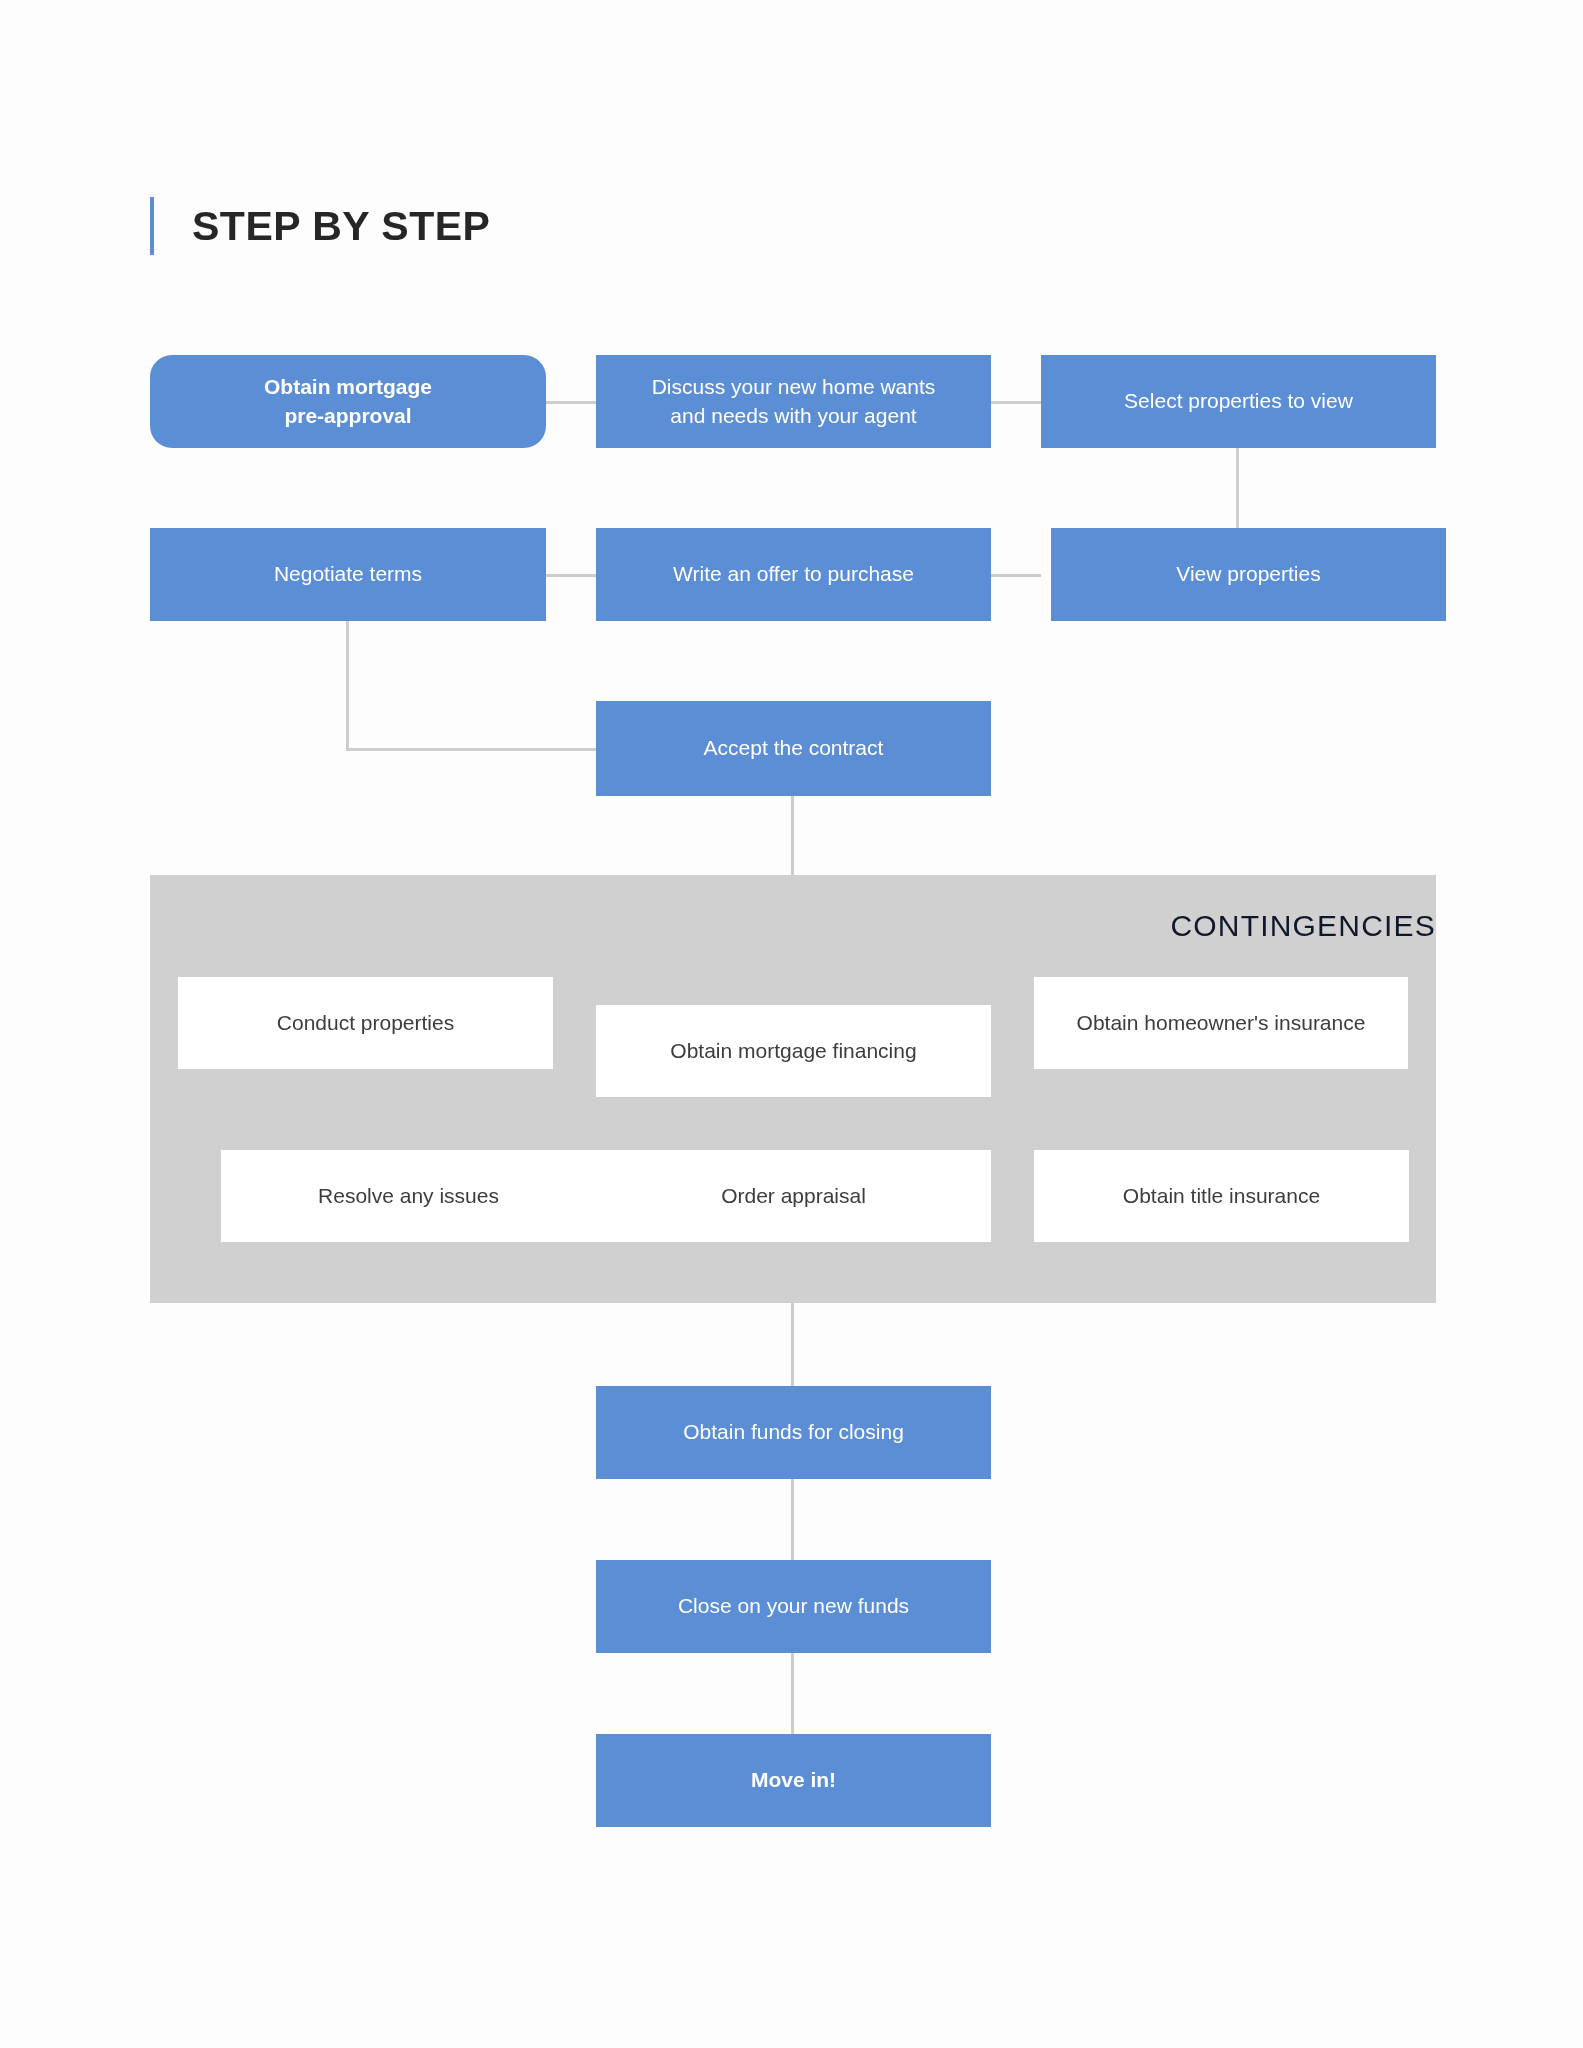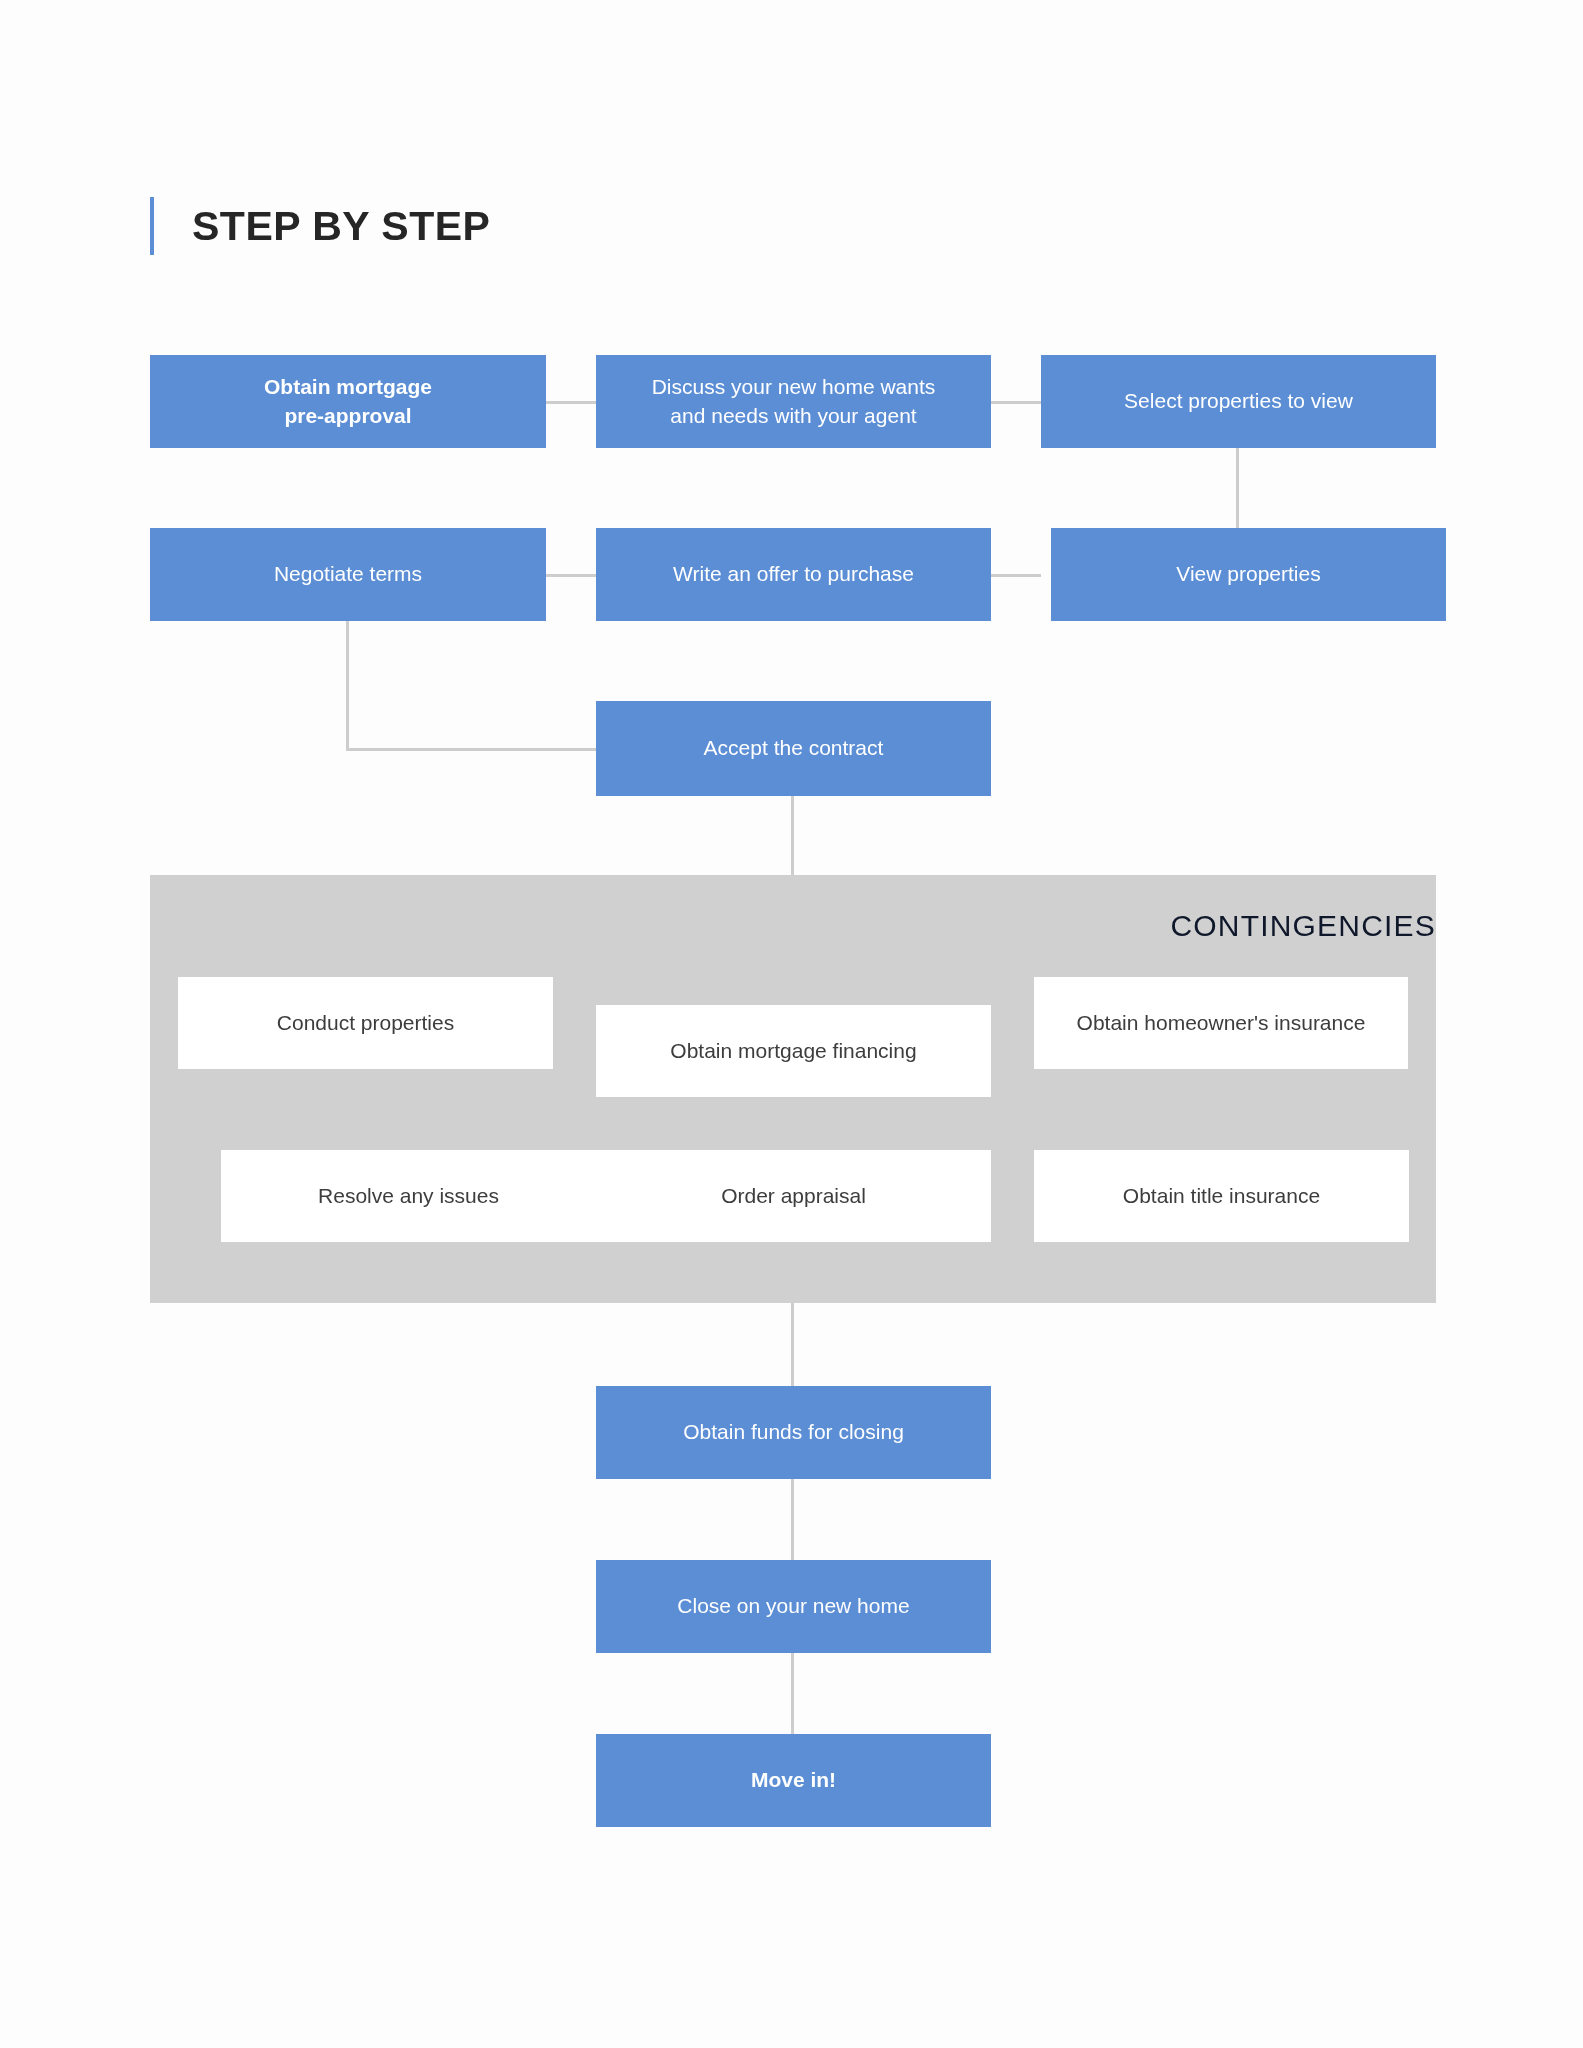--- a/index.html
+++ b/index.html
@@ -127,21 +127,21 @@
   <div class="conn conn-h" style="left:346px; top:748px; width:251px;"></div>
 
   <div class="conn conn-v" style="left:791px; top:795px; height:80px;"></div>
 
   <div class="conn conn-v" style="left:791px; top:1303px; height:96px;"></div>
 
   <div class="conn conn-v" style="left:791px; top:1478px; height:96px;"></div>
 
   <div class="conn conn-v" style="left:791px; top:1652px; height:96px;"></div>
 
-  <div class="node node-blue bold" style="left:150px; top:355px; width:396px; height:93px; white-space:pre-line;">Obtain mortgage
+  <div class="node node-blue bold" style="left:150px; top:355px; width:396px; height:93px; white-space:pre-line;border-radius:22px;">Obtain mortgage
 pre-approval</div>
 
   <div class="node node-blue" style="left:596px; top:355px; width:395px; height:93px; white-space:pre-line;">Discuss your new home wants
 and needs with your agent</div>
 
   <div class="node node-blue" style="left:1041px; top:355px; width:395px; height:93px;">Select properties to view</div>
 
   <div class="node node-blue" style="left:150px; top:528px; width:396px; height:93px;">Negotiate terms</div>
 
   <div class="node node-blue" style="left:596px; top:528px; width:395px; height:93px;">Write an offer to purchase</div>
@@ -161,17 +161,17 @@
 
     <div class="node node-white" style="left:28px; top:275px; width:375px; height:92px;margin-left:43px;">Resolve any issues</div>
 
     <div class="node node-white" style="left:446px; top:275px; width:395px; height:92px;">Order appraisal</div>
 
     <div class="node node-white" style="left:884px; top:275px; width:375px; height:92px;">Obtain title insurance</div>
   </div>
 
   <div class="node node-blue" style="left:596px; top:1386px; width:395px; height:93px;">Obtain funds for closing</div>
 
-  <div class="node node-blue" style="left:596px; top:1560px; width:395px; height:93px;">Close on your new home</div>
+  <div class="node node-blue" style="left:596px; top:1560px; width:395px; height:93px;">Close on your new funds</div>
 
   <div class="node node-blue bold" style="left:596px; top:1734px; width:395px; height:93px;">Move in!</div>
 
 </div>
 
 </body></html>

